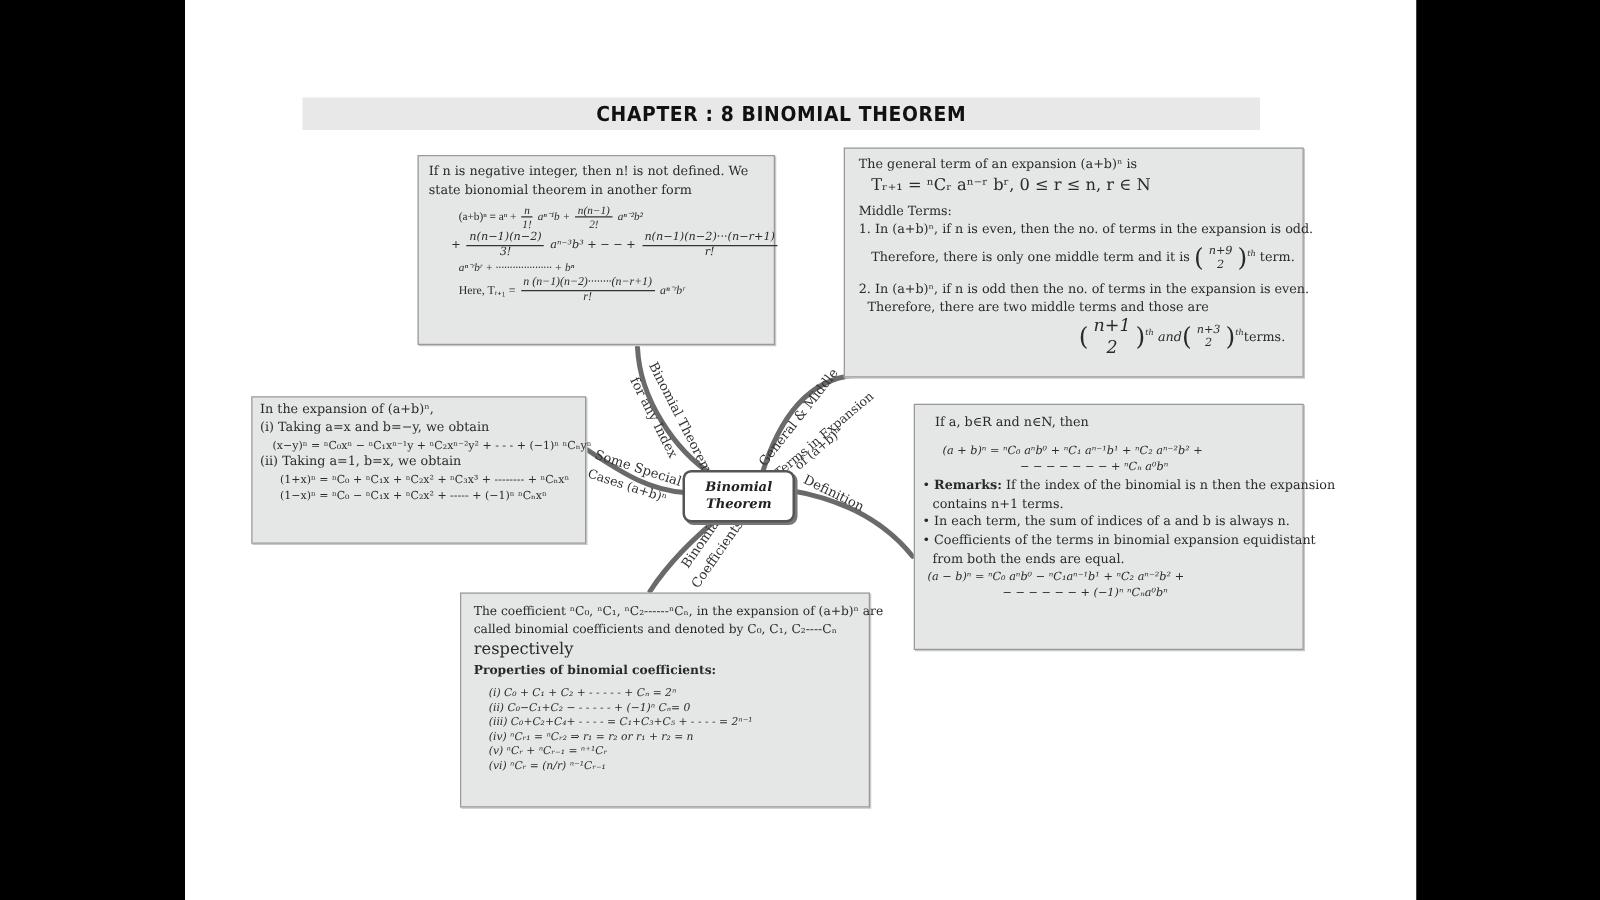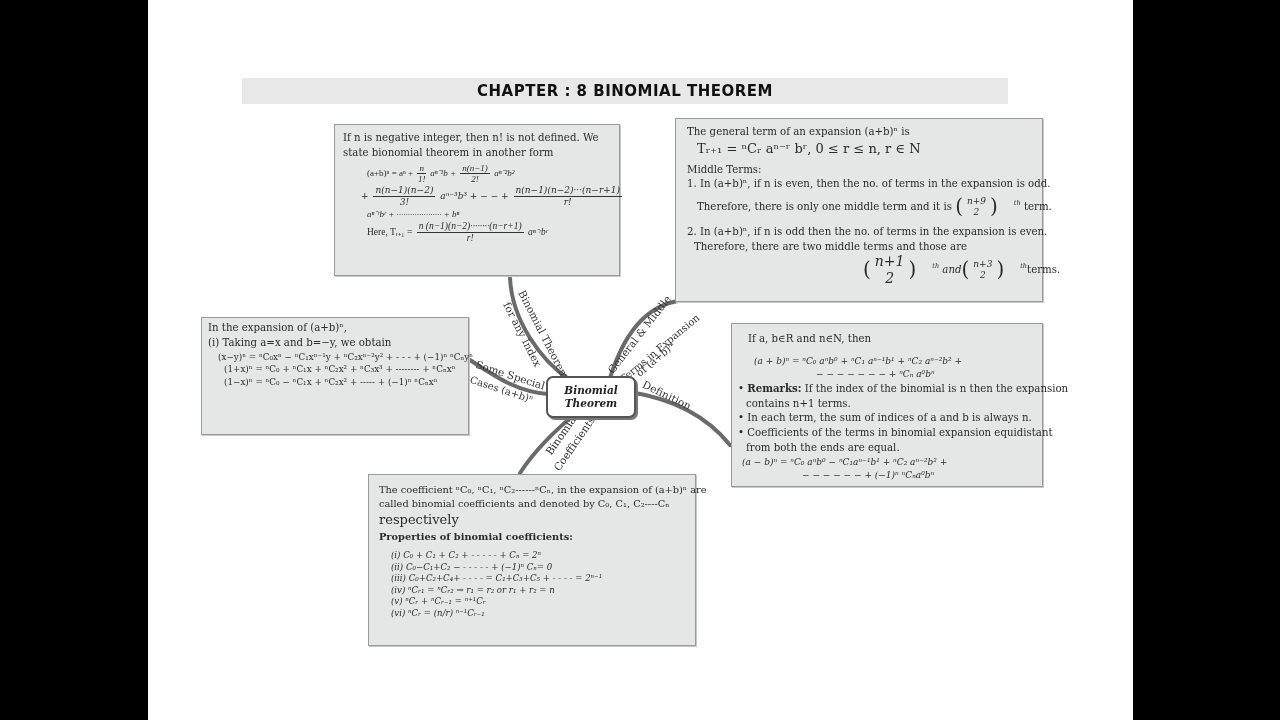--- a/index.html
+++ b/index.html
@@ -5,21 +5,21 @@
   html, body { margin:0; padding:0; }
   body { width:1280px; height:720px; background:#000; position:relative; overflow:hidden; font-family:"DejaVu Serif", serif; color:#2a2a2a; }
   .page { position:absolute; left:148px; top:0; width:985px; height:720px; background:#fff; }
   .title-bar { position:absolute; left:242px; top:78px; width:766px; height:26px; background:#e8e8e8; display:flex; align-items:center; justify-content:center; }
   .title-text { font-family:"DejaVu Sans", sans-serif; font-weight:bold; font-size:15px; letter-spacing:0.5px; color:#111; transform:scaleY(1.1); }
   .box { position:absolute; background:#e5e6e6; border:1px solid #9a9a9a; box-shadow:1px 1px 0 #c8c8c8; font-size:10.2px; line-height:1.45; padding:6px 8px; box-sizing:border-box; }
   .box .ln { white-space:nowrap; }
   .ind2 { padding-left:24px;font-family:Liberation Serif, serif; }
   .it { font-style:italic; }
   .b { font-weight:bold; }
-  sup, sub { font-size:6.5px; line-height:0;margin-left:16px; }
+  sup, sub { font-size:6.5px; line-height:0; }
   .frac { display:inline-block; vertical-align:middle; text-align:center; font-style:italic; margin:0 2px; }
   .frac .num { display:block; border-bottom:1px solid #333; padding:0 2px; line-height:1.2; }
   .frac .den { display:block; line-height:1.2; }
   .paren { font-size:20px; vertical-align:middle; font-weight:200; }
   svg.mind { position:absolute; left:0; top:0; width:1280px; height:720px; pointer-events:none; }
   .branch-label { position:absolute; font-size:10.5px; color:#333; white-space:nowrap; transform-origin:left top; }
   .center-node { position:absolute; left:546px; top:376px; width:86px; height:38px; background:#fff; border:2px solid #555; border-radius:7px; box-shadow:2px 2px 0 #777; display:flex; flex-direction:column; align-items:center; justify-content:center; font-style:italic; font-weight:bold; font-size:10.5px; line-height:1.25; font-family:"DejaVu Serif", serif; color:#222; }
 </style>
 </head>
 <body>
@@ -115,25 +115,26 @@
   <div class="ln" style="padding-left:176px; margin-top:-2px;">
     <span class="paren">(</span><span class="frac" style="font-size:14px;text-align:center;"><span class="num" style="border:none;">n+1</span><span class="den">2</span></span><span class="paren">)</span><sup class="it">th</sup>
     <span class="it">and</span><span class="paren">(</span><span class="frac" style="font-size:9px;"><span class="num" style="border:none;">n+3</span><span class="den">2</span></span><span class="paren">)</span><sup class="it">th</sup><span>terms.</span>
   </div>
 </div>
 
 <div class="box" style="left:201px; top:317px; width:268px; height:118px; padding:3px 6px;">
   <div class="ln">In the expansion of (a+b)ⁿ,</div>
   <div class="ln">(i) Taking a=x and b=−y, we obtain</div>
   <div class="ln" style="padding-left:10px; font-size:8.8px;">(x−y)ⁿ = ⁿC₀xⁿ − ⁿC₁xⁿ⁻¹y + ⁿC₂xⁿ⁻²y² + - - - + (−1)ⁿ ⁿCₙyⁿ</div>
+  <div class="ln">(ii) Taking a=1, b=x, we obtain</div>
   <div class="ln" style="padding-left:16px; font-size:8.8px;">(1+x)ⁿ = ⁿC₀ + ⁿC₁x + ⁿC₂x² + ⁿC₃x³ + -------- + ⁿCₙxⁿ</div>
   <div class="ln" style="padding-left:16px; font-size:8.8px;">(1−x)ⁿ = ⁿC₀ − ⁿC₁x + ⁿC₂x² + ----- + (−1)ⁿ ⁿCₙxⁿ</div>
 </div>
 
-<div class="box" style="left:731px; top:323px; width:312px; height:164px; padding:8px 8px 4px 10px;">
+<div class="box" style="left:731px; top:323px; width:312px; height:197px; padding:8px 8px 4px 10px;">
   <div class="ln" style="padding-left:6px;">If a, b∈R and n∈N, then</div>
   <div class="ln it" style="padding-left:12px; margin-top:8px; font-size:9px;">(a + b)ⁿ = ⁿC₀ aⁿb⁰ + ⁿC₁ aⁿ⁻¹b¹ + ⁿC₂ aⁿ⁻²b² +</div>
   <div class="ln it" style="padding-left:74px; font-size:9px;">− − − − − − − + ⁿCₙ a⁰bⁿ</div>
   <div class="ln" style="margin-left:-4px;">• <span class="b">Remarks:</span><span> If the index of the binomial is n then the expansion</span></div>
   <div class="ln" style="padding-left:4px;">contains n+1 terms.</div>
   <div class="ln" style="margin-left:-4px;">• In each term, the sum of indices of a and b is always n.</div>
   <div class="ln" style="margin-left:-4px;">• Coefficients of the terms in binomial expansion equidistant</div>
   <div class="ln" style="padding-left:4px;">from  both the ends are equal.</div>
   <div class="ln it" style="font-size:9px;">(a − b)ⁿ = ⁿC₀ aⁿb⁰ − ⁿC₁aⁿ⁻¹b¹ + ⁿC₂ aⁿ⁻²b² +</div>
   <div class="ln it" style="padding-left:60px; font-size:9px;">− − − − − − + (−1)ⁿ ⁿCₙa⁰bⁿ</div>

